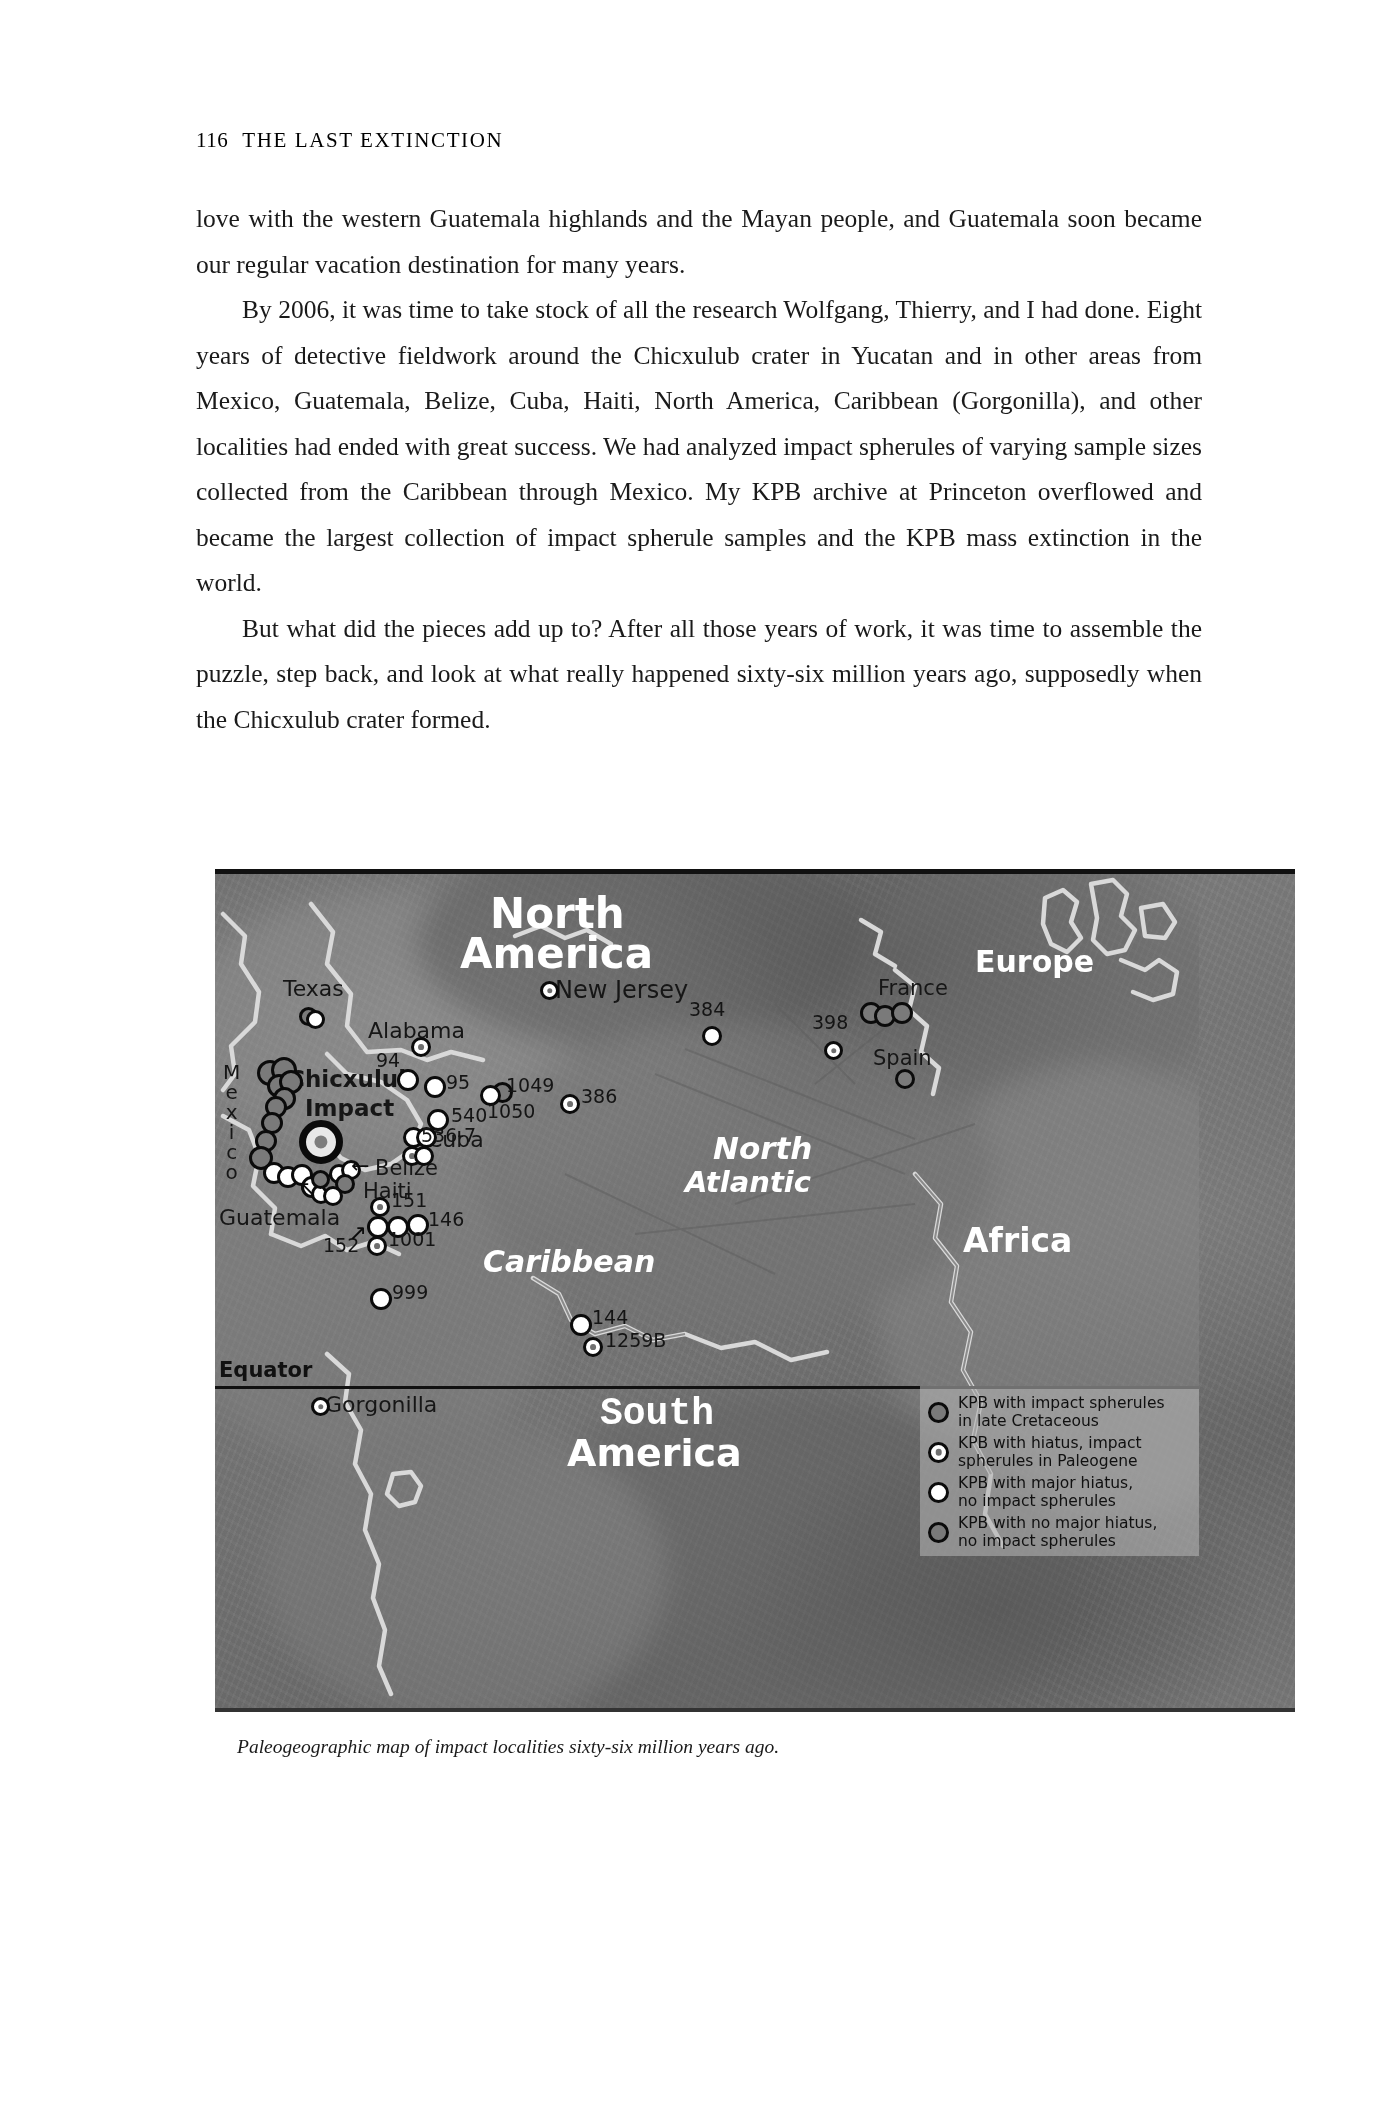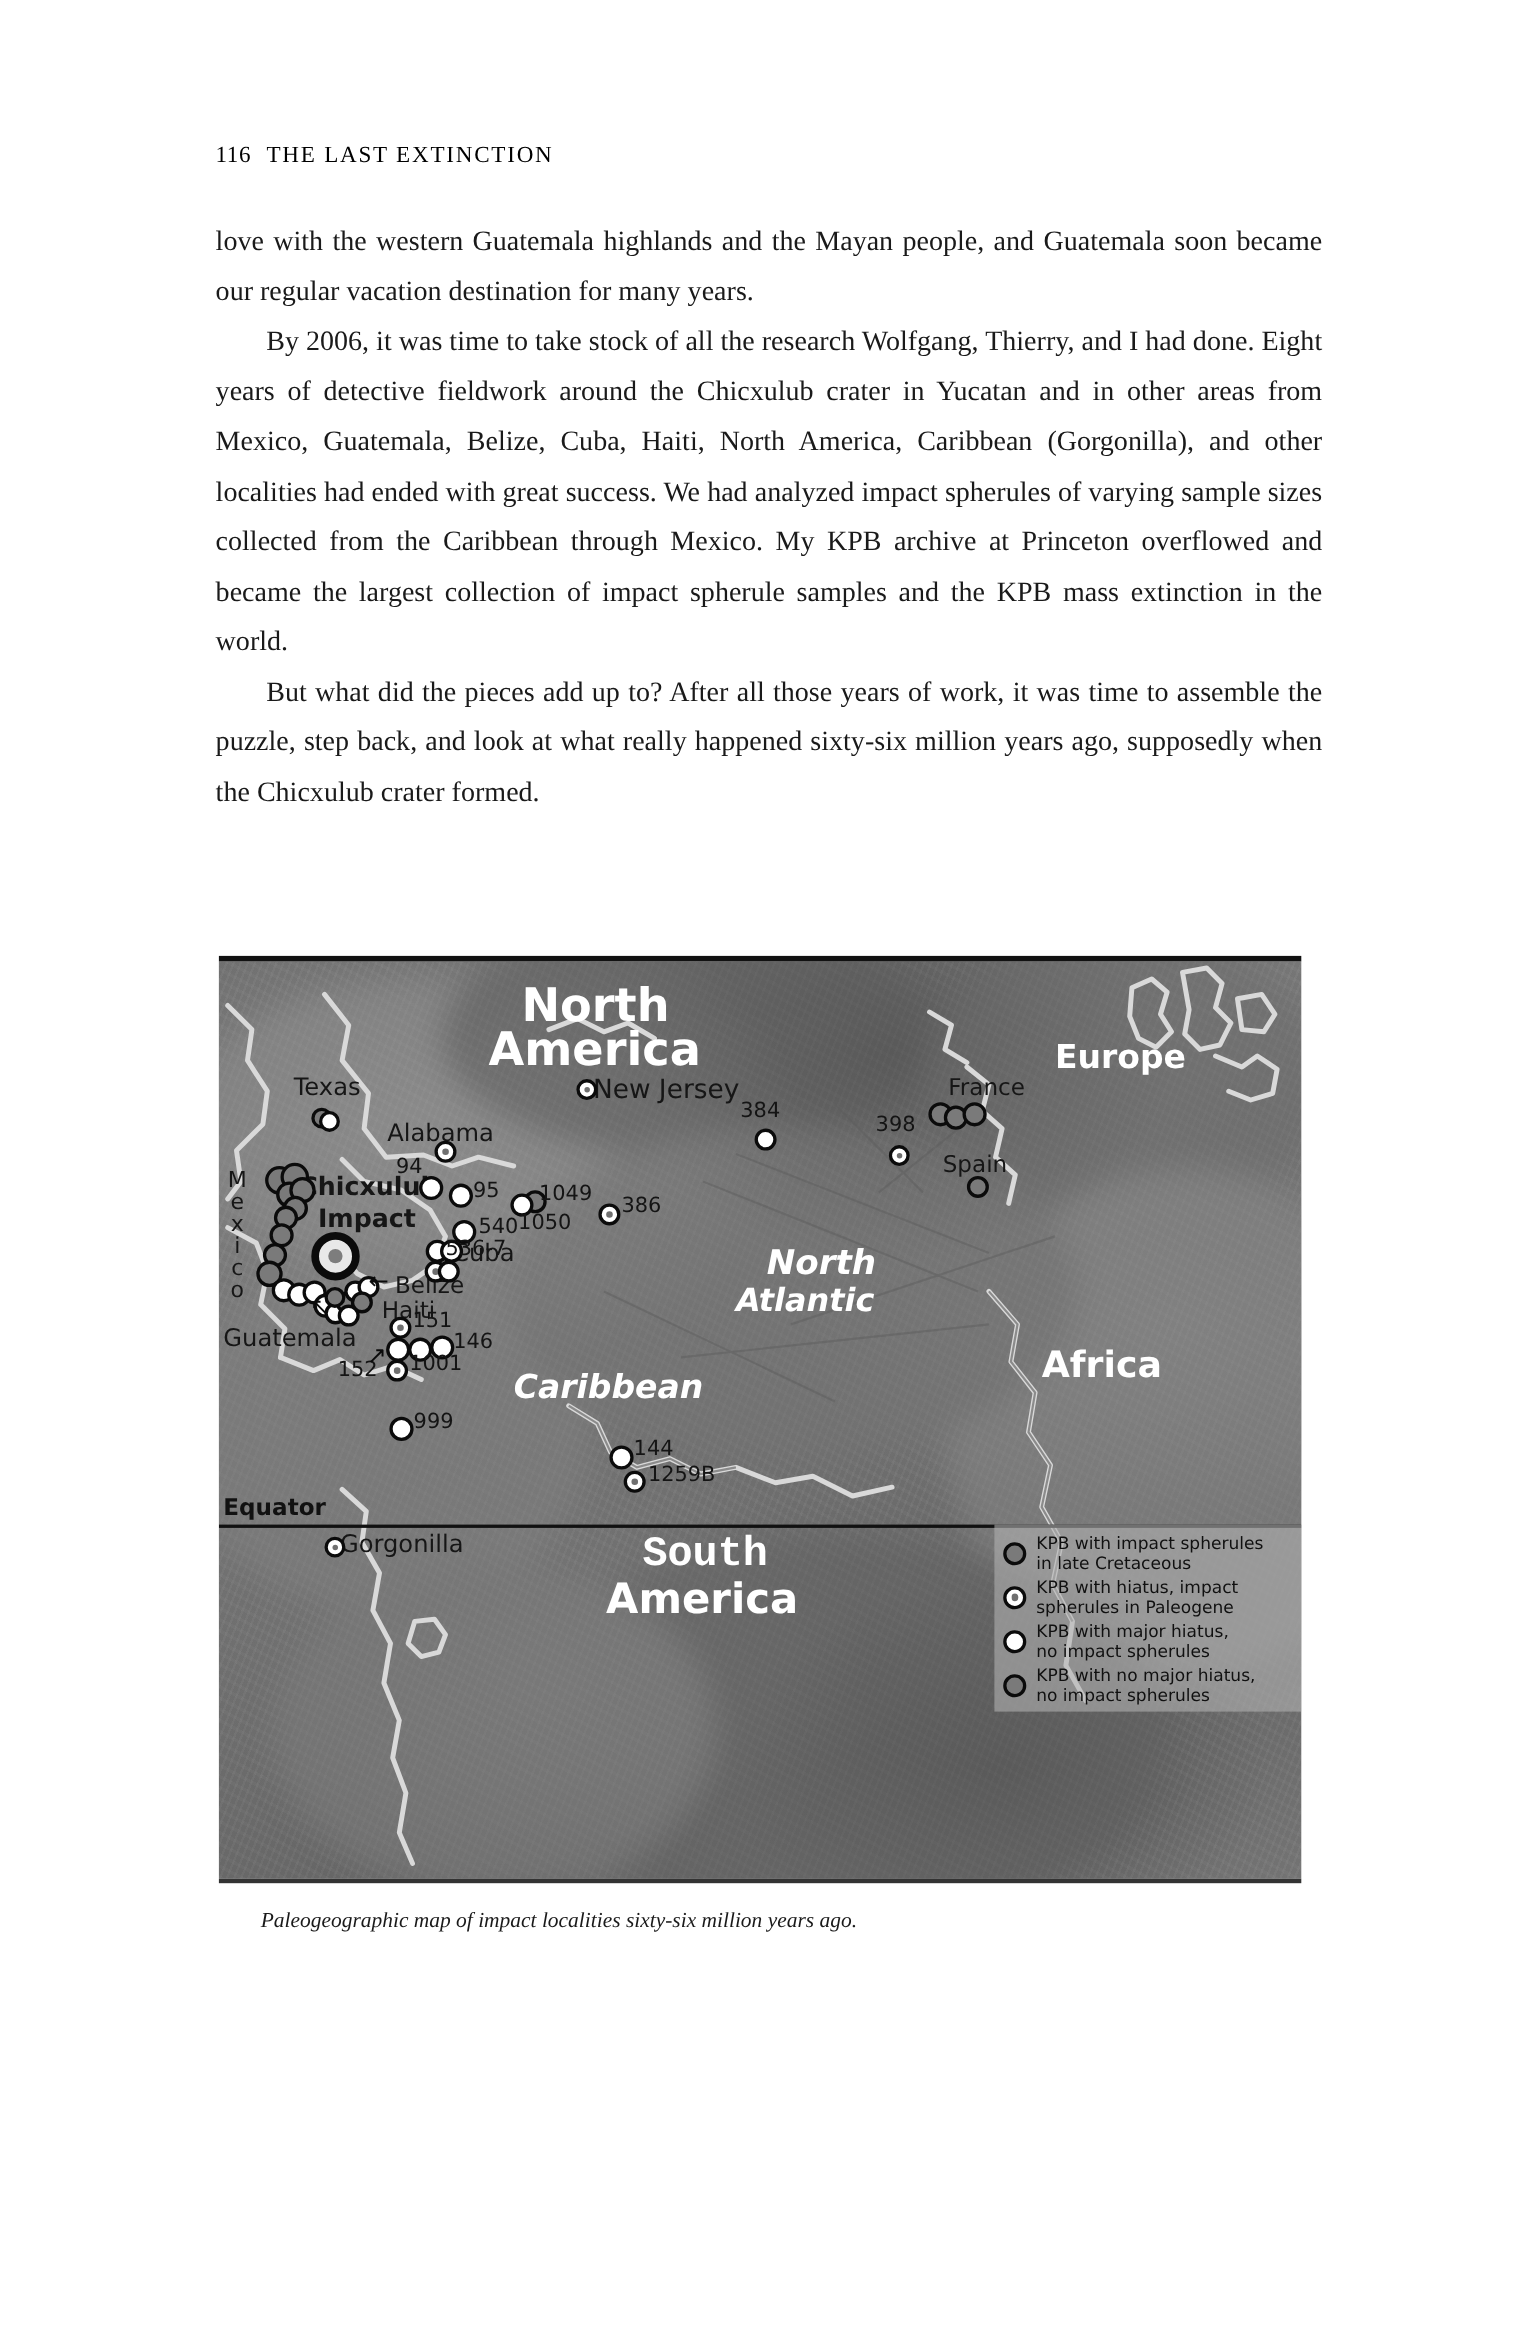--- a/index.html
+++ b/index.html
@@ -62,22 +62,22 @@
   
   .figure {
     position: absolute;
     left: 199px;
     top: 869px;
     width: 984px;
     height: 843px;
   }
   .map {
     position: absolute;
-    left: 0; top: 0;
-    width: 984px;
+    left: 16px; top: 0;
+    width: 1080px;
     height: 843px;
     overflow: hidden;
     border-top: 5px solid #111;
     border-bottom: 4px solid #333;
     box-sizing: border-box;
     background:
       radial-gradient(ellipse 60% 45% at 18% 18%, #8d8d8d 0%, rgba(141,141,141,0) 60%),
       radial-gradient(ellipse 40% 35% at 62% 10%, #5d5d5d 0%, rgba(93,93,93,0) 65%),
       radial-gradient(ellipse 55% 40% at 88% 40%, #7f7f7f 0%, rgba(127,127,127,0) 62%),
       radial-gradient(ellipse 45% 40% at 30% 78%, #7a7a7a 0%, rgba(122,122,122,0) 68%),

